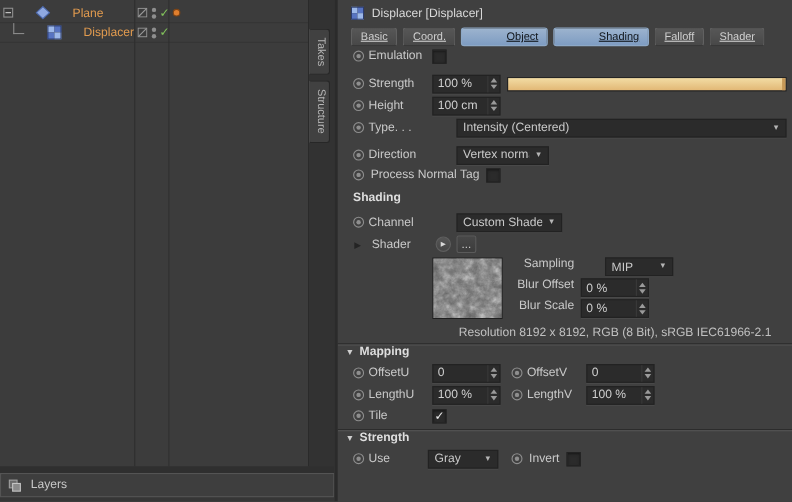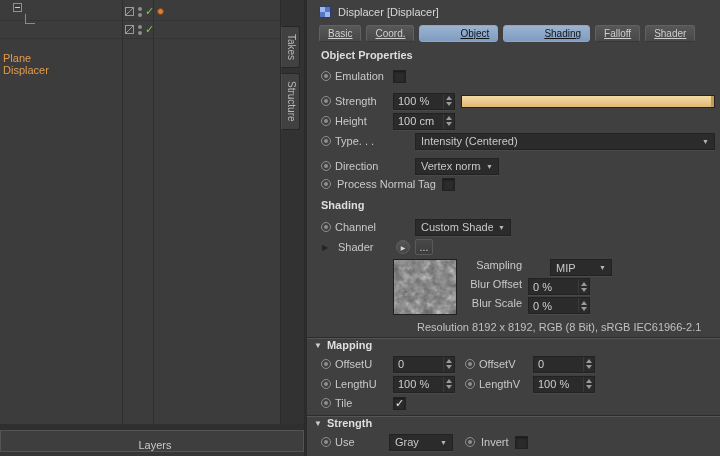--- a/index.html
+++ b/index.html
@@ -7,21 +7,21 @@
   html,body { width:720px; height:456px; }
   body { position:relative; background:#404040; overflow:hidden;
          font-size:11px; color:#c9c9c9; }
 
   
   .om { position:absolute; left:0; top:0; width:304px; height:456px; background:#363636; }
   .om-tree { position:absolute; left:0; top:0; width:281px; height:424px;
              background:#3c3c3c; border-right:1px solid #2a2a2a; overflow:hidden; }
   .om-colline { position:absolute; top:0; bottom:0; width:1px; background:#2f2f2f; }
   .om-row { position:absolute; left:0; width:100%; height:18px; border-bottom:1px solid #353535; }
-  .namepart { position:absolute; left:3px; top:0; height:17px; display:flex; align-items:center; gap:20px;flex-direction:column; }
+  .namepart { position:absolute; left:3px; top:0; height:17px; display:flex; align-items:center; gap:20px; }
   .om-label { color:var(--c-object-name,#e29b4f); font-size:11px; }
   .expander { width:9px; height:9px; border:1px solid #909090; background:#3a3a3a;
               display:flex; align-items:center; justify-content:center; flex:none; }
   .expander i { display:block; width:5px; height:1px; background:#d0d0d0; }
   .elbow { width:10px; height:10px; border-left:1px solid #8a8a8a; border-bottom:1px solid #8a8a8a;
            margin:-7px 1px 0 9px; flex:none; }
   .cell { position:absolute; top:0; height:17px; display:flex; align-items:center; }
   .cell.check { color:var(--c-enabled-check,#83c45c); font-weight:bold; font-size:11px; }
   .vdots { display:flex; flex-direction:column; gap:2px; }
   .vdots i { width:4px; height:4px; border-radius:50%; background:#8e8e8e; }
@@ -31,21 +31,21 @@
   .side-tabs { position:absolute; left:281px; top:0; width:23px; height:424px;
                background:#323232; padding-top:26px; display:flex; flex-direction:column;
                gap:5px; align-items:flex-start; }
   .vtab { writing-mode:vertical-rl; background:#414141; border:1px solid #272727;
           border-left:1px solid #4b4b4b; color:#b8b8b8; font-size:10px;
           padding:7px 2px; border-radius:0 3px 3px 0; width:19px; text-align:center; }
 
   .bottom-gap { position:absolute; left:0; top:424px; width:304px; height:6px; background:#2f2f2f; }
   .layers-bar { position:absolute; left:0; top:430px; width:304px; height:22px;
                 background:#3e3e3e; border:1px solid #545454; display:flex;
-                align-items:center; gap:8px; padding-left:6px;flex-direction:column; }
+                align-items:center; gap:8px; padding-left:6px; }
 
   
   .attr { position:absolute; left:304px; top:0; width:416px; height:456px;
           background:#404040; border-left:3px solid #2b2b2b; padding:2px 5px 0 12px; }
   .attr-title { height:16px; margin-top:2px; display:flex; align-items:center; gap:7px;
                 color:#d8d8d8; }
   .attr-tabs { display:flex; gap:5px; margin-top:5px; height:17px; }
   .tab { height:17px; line-height:15px; padding:0 8px; background:linear-gradient(#575757,#484848);
          border:1px solid #616161; border-bottom-color:#383838; border-radius:3px;
          color:#cfcfcf; font-size:10px; white-space:nowrap;text-decoration:underline; }
@@ -205,21 +205,20 @@
 
   <div class="attr-tabs">
     <div class="tab">Basic</div>
     <div class="tab">Coord.</div>
     <div class="tab active">Object</div>
     <div class="tab active">Shading</div>
     <div class="tab">Falloff</div>
     <div class="tab">Shader</div>
   </div>
 
-  <div class="sec-header">Object Properties</div>
 
   <div class="row h18">
     <span class="kf"></span>
     <span class="lbl">Emulation</span>
     <span class="cb"></span>
   </div>
 
   <div class="gap6"></div>
 
   <div class="row">

